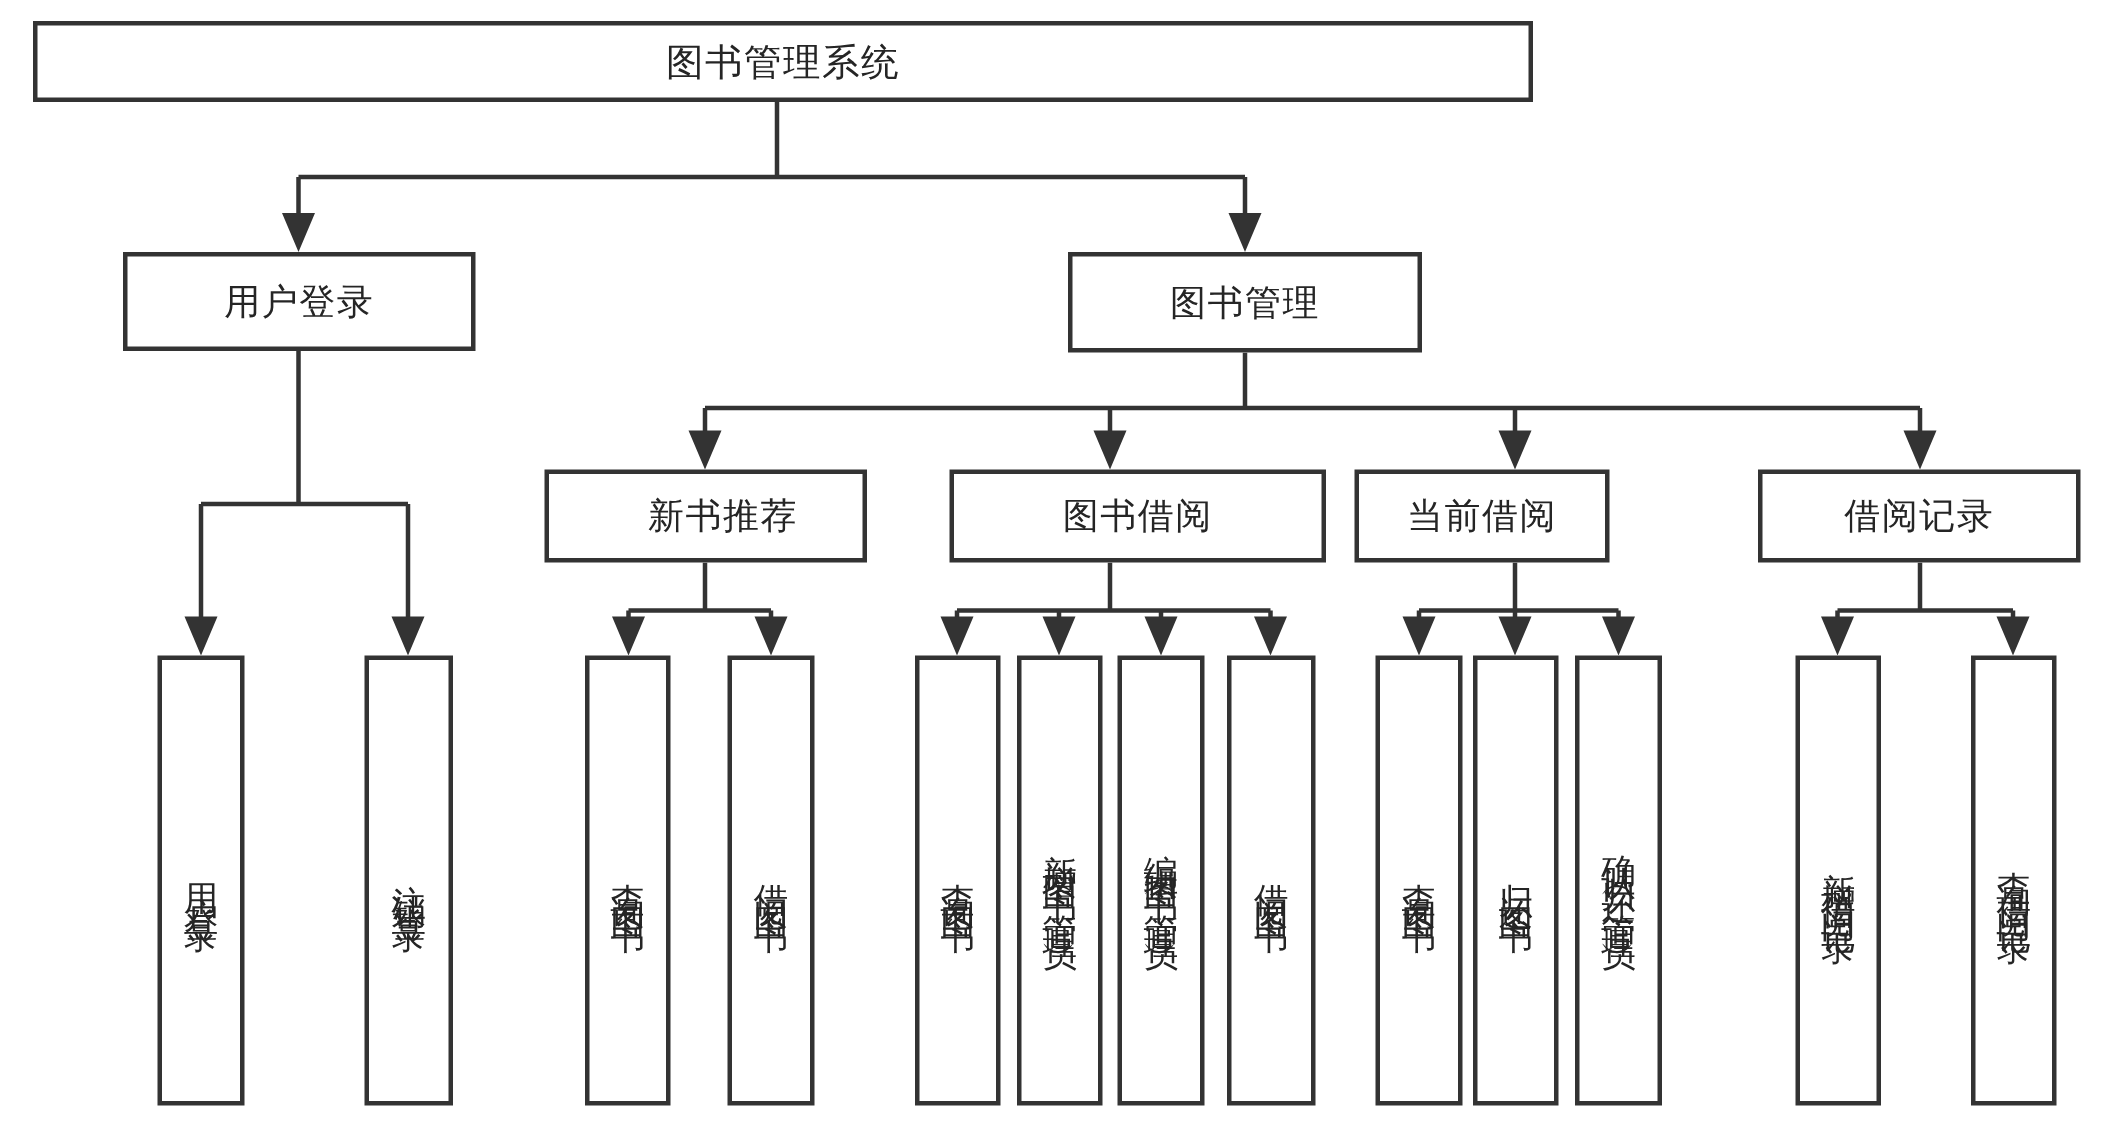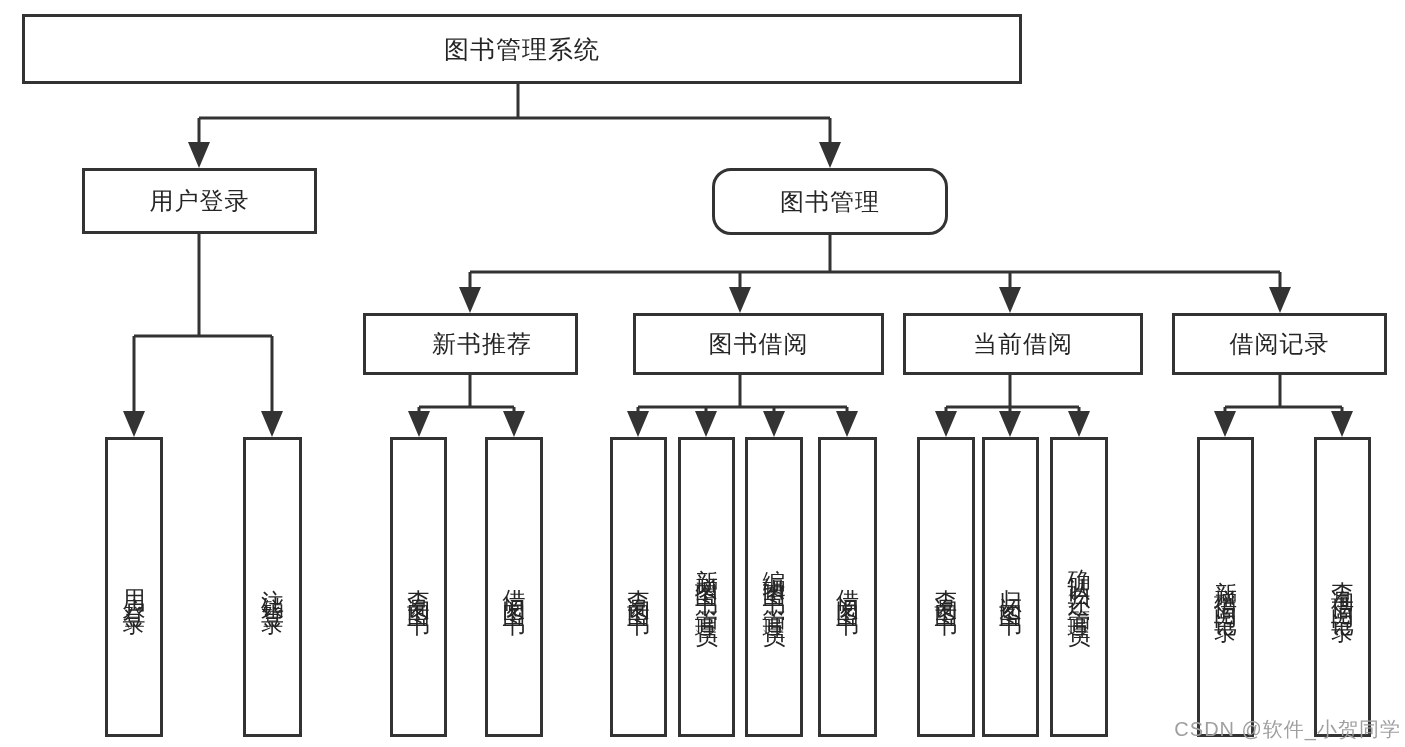--- a/index.html
+++ b/index.html
@@ -81,38 +81,38 @@
       M695 411 L717 411 L706 437 Z
       M763 411 L785 411 L774 437 Z
       M836 411 L858 411 L847 437 Z
       M935 411 L957 411 L946 437 Z
       M999 411 L1021 411 L1010 437 Z
       M1068 411 L1090 411 L1079 437 Z
       M1214 411 L1236 411 L1225 437 Z
       M1331 411 L1353 411 L1342 437 Z"></path>
   </svg>
 
-  <div class="box root" style="left:22px; top:14px; width:1000px; height:70px;">
+  <div class="box root" style="left:22px; top:14px; width:1000px; height:54px;">
     <span>图书管理系统</span>
   </div>
 
   <div class="box lvl1" style="left:82px; top:168px; width:235px; height:66px;">
     <span>用户登录</span>
   </div>
-  <div class="box lvl1" style="left:712px; top:168px; width:236px; height:67px;border-radius:19px;">
+  <div class="box lvl1" style="left:712px; top:168px; width:236px; height:67px;">
     <span>图书管理</span>
   </div>
 
   <div class="box lvl2" style="left:363px; top:313px; width:215px; height:62px;padding-left:23px;">
     <span>新书推荐</span>
   </div>
   <div class="box lvl2" style="left:633px; top:313px; width:251px; height:62px;">
     <span>图书借阅</span>
   </div>
-  <div class="box lvl2" style="left:903px; top:313px; width:240px; height:62px;">
+  <div class="box lvl2" style="left:903px; top:313px; width:170px; height:62px;">
     <span>当前借阅</span>
   </div>
   <div class="box lvl2" style="left:1172px; top:313px; width:215px; height:62px;">
     <span>借阅记录</span>
   </div>
 
   <div class="box leaf" style="left:105px; top:437px; width:58px; height:300px;">
     <span class="vtext">用户登录</span>
   </div>
   <div class="box leaf" style="left:243px; top:437px; width:59px; height:300px;">
@@ -149,15 +149,14 @@
     <span class="vtext">确认归还（管理员）</span>
   </div>
 
   <div class="box leaf" style="left:1197px; top:437px; width:57px; height:300px;">
     <span class="vtext">新增借阅记录</span>
   </div>
   <div class="box leaf" style="left:1314px; top:437px; width:57px; height:300px;">
     <span class="vtext">查询借阅记录</span>
   </div>
 
-  <div class="watermark">CSDN @软件_小贺同学</div>
 
 </div>
 
 </body></html>

